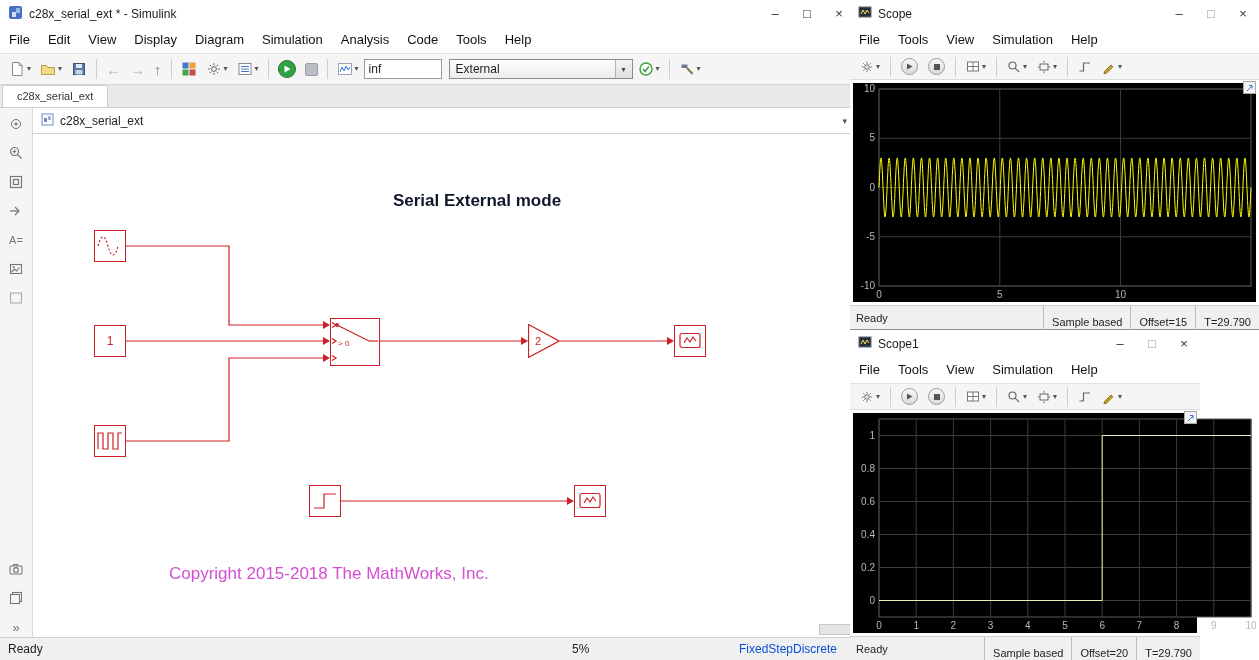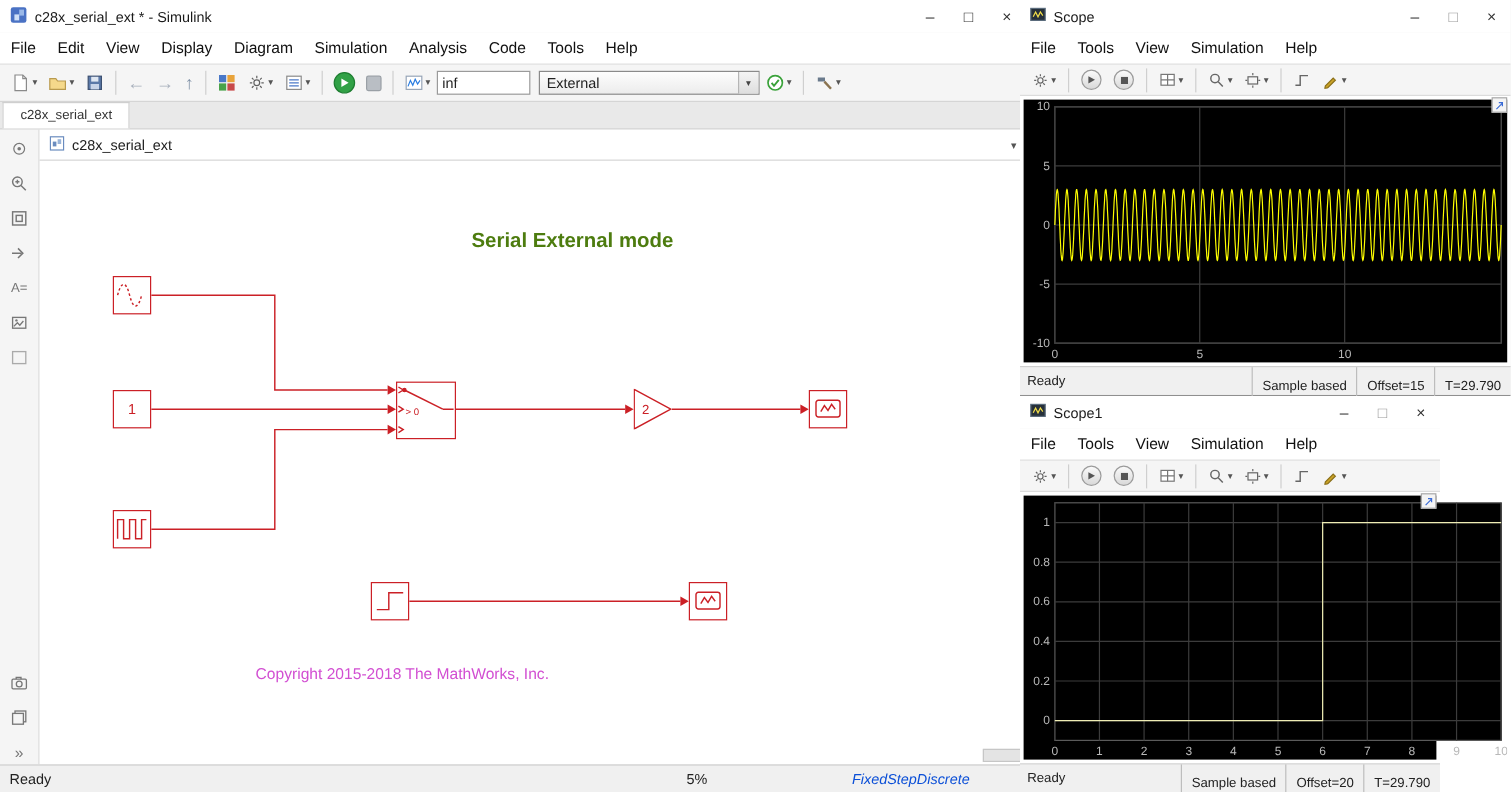--- a/index.html
+++ b/index.html
@@ -59,40 +59,40 @@
   .palette{width:33px;background:#f5f5f5;border-right:1px solid #d9d9d9;display:flex;flex-direction:column;
            align-items:center;padding-top:6px;gap:9px;flex:0 0 auto;}
   .pbtn{width:22px;height:20px;display:flex;align-items:center;justify-content:center;color:#777;font-size:11px;}
   .pspacer{flex:1;}
   .contentcol{flex:1;display:flex;flex-direction:column;min-width:0;}
   .bcbar{height:26px;background:#fff;border-bottom:1px solid #d0d0d0;display:flex;align-items:center;
          padding:0 8px;gap:6px;font-size:12px;color:#222;flex:0 0 auto;}
   .bc-caret{margin-left:auto;color:#555;font-size:9px;}
   .canvas{flex:1;position:relative;background:#fff;overflow:hidden;}
   .canvas-heading{position:absolute;left:338px;top:57px;width:212px;text-align:center;
-                  font-weight:bold;font-size:17px;color:#4d7c0f;}
-  .copyright{position:absolute;left:136px;top:420px;font-size:13px;color:var(--magenta);margin-left:44px;}
+                  font-weight:bold;font-size:17px;color:#0f172a;}
+  .copyright{position:absolute;left:136px;top:430px;font-size:17px;color:var(--magenta);}
   .wires{position:absolute;left:0;top:0;}
   .wires path{stroke:var(--red);fill:none;stroke-width:1.2;}
   .wires polygon{fill:var(--red);}
   .blk{position:absolute;background:#fff;border:1px solid var(--red);color:var(--red);}
   .gblk{position:absolute;background:transparent;}
   .bico line,.bico path,.bico polyline,.bico rect,.bico circle{stroke:var(--red);fill:none;stroke-width:1.2;}
   .cval{display:flex;width:100%;height:100%;align-items:center;justify-content:center;font-size:12px;}
   .crit{position:absolute;left:7px;top:20px;font-size:8px;white-space:nowrap;}
   .scroll-corner{position:absolute;right:2px;bottom:2px;width:34px;height:11px;background:#e4e4e4;border:1px solid #c6c6c6;}
 
   
   .sl-status{height:23px;background:#f0f0f0;border-top:1px solid #d0d0d0;position:relative;
              font-size:12px;color:#222;flex:0 0 auto;}
   .sl-status>*{position:absolute;top:4px;white-space:nowrap;}
   .st-ready{left:8px;}
   .st-diag{left:417px;color:var(--link);cursor:pointer;margin-top:26px;}
   .st-zoom{left:572px;}
-  .st-solver{left:710px;color:var(--link);font-style:italic;}
+  .st-solver{left:739px;color:var(--link);}
 
   .plotwrap{flex:1;position:relative;background:#fff;padding:3px;min-height:0;}
   .plot{width:100%;height:100%;background:#000;}
   .dockbtn{position:absolute;top:1px;right:3px;width:13px;height:13px;background:#f4f4f4;
            border:1px solid #a8a8a8;display:flex;align-items:center;justify-content:center;z-index:2;}
   .sc-status{height:24px;background:#f0f0f0;border-top:1px solid #cfcfcf;display:flex;align-items:stretch;
              font-size:11px;color:#222;flex:0 0 auto;}
   .ss-left{flex:1;display:flex;align-items:center;padding-left:6px;}
   .ss-seg{border-left:1px solid #bdbdbd;padding:16px 8px;display:flex;align-items:center;white-space:nowrap;}
 </style>

